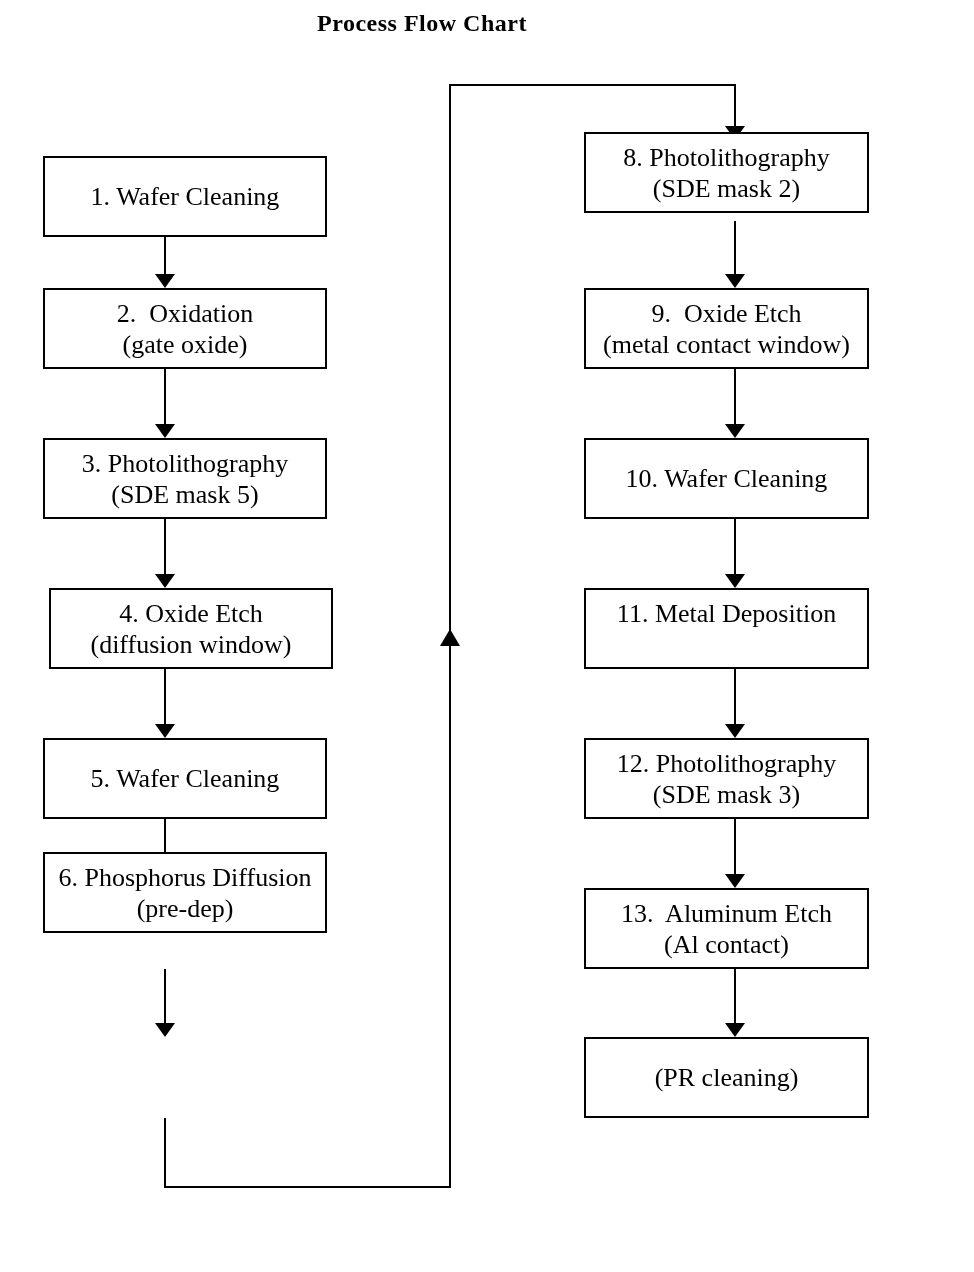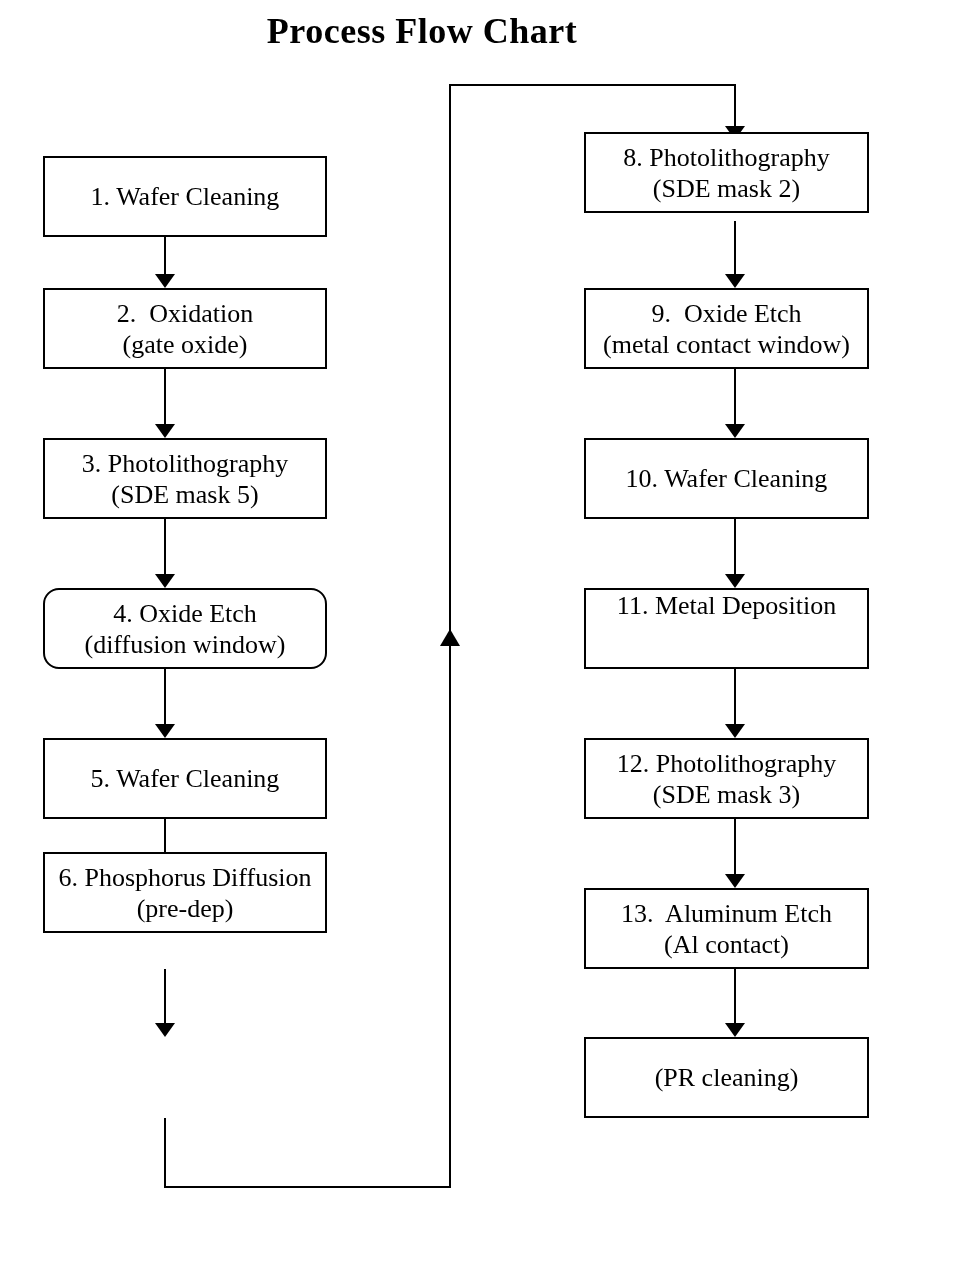--- a/index.html
+++ b/index.html
@@ -15,21 +15,21 @@
     overflow: hidden;
     font-family: "Liberation Serif", "DejaVu Serif", serif;
     color: #000000;
   }
   .title {
     position: absolute;
     left: 0;
     top: 10px;
     width: 844px;
     text-align: center;
-    font-size: 36px;
+    font-size: 24px;
     font-weight: bold;
     letter-spacing: 0.5px;
     color: #000000;
   }
   .wires {
     position: absolute;
     left: 0;
     top: 0;
   }
   .box {
@@ -43,20 +43,21 @@
     flex-direction: column;
     justify-content: center;
     align-items: center;
     text-align: center;
     font-size: 26px;
     line-height: 31px;
   }
   .box.right-col { width: 285px; }
   .box.top-text {
     justify-content: flex-start;
+    padding-top: 8px;
   }
   .ln { white-space: pre; }
 </style>
 </head>
 <body>
 
 <div class="canvas">
 
   <svg class="wires" width="974" height="1272" viewBox="0 0 974 1272">
 
@@ -104,21 +105,21 @@
     <div class="ln"></div>
   </div>
   <div class="box" style="left:43px; top:288px;">
     <div class="ln">2.  Oxidation</div>
     <div class="ln">(gate oxide)</div>
   </div>
   <div class="box" style="left:43px; top:438px;">
     <div class="ln">3. Photolithography</div>
     <div class="ln">(SDE mask 5)</div>
   </div>
-  <div class="box" style="left:43px; top:588px;border-radius:16px;">
+  <div class="box" style="left:49px; top:588px;">
     <div class="ln">4. Oxide Etch</div>
     <div class="ln">(diffusion window)</div>
   </div>
   <div class="box" style="left:43px; top:738px;">
     <div class="ln">5. Wafer Cleaning</div>
     <div class="ln"></div>
   </div>
   <div class="box" style="left:43px; top:852px;text-align:right;">
     <div class="ln">6. Phosphorus Diffusion</div>
     <div class="ln">(pre-dep)</div>

